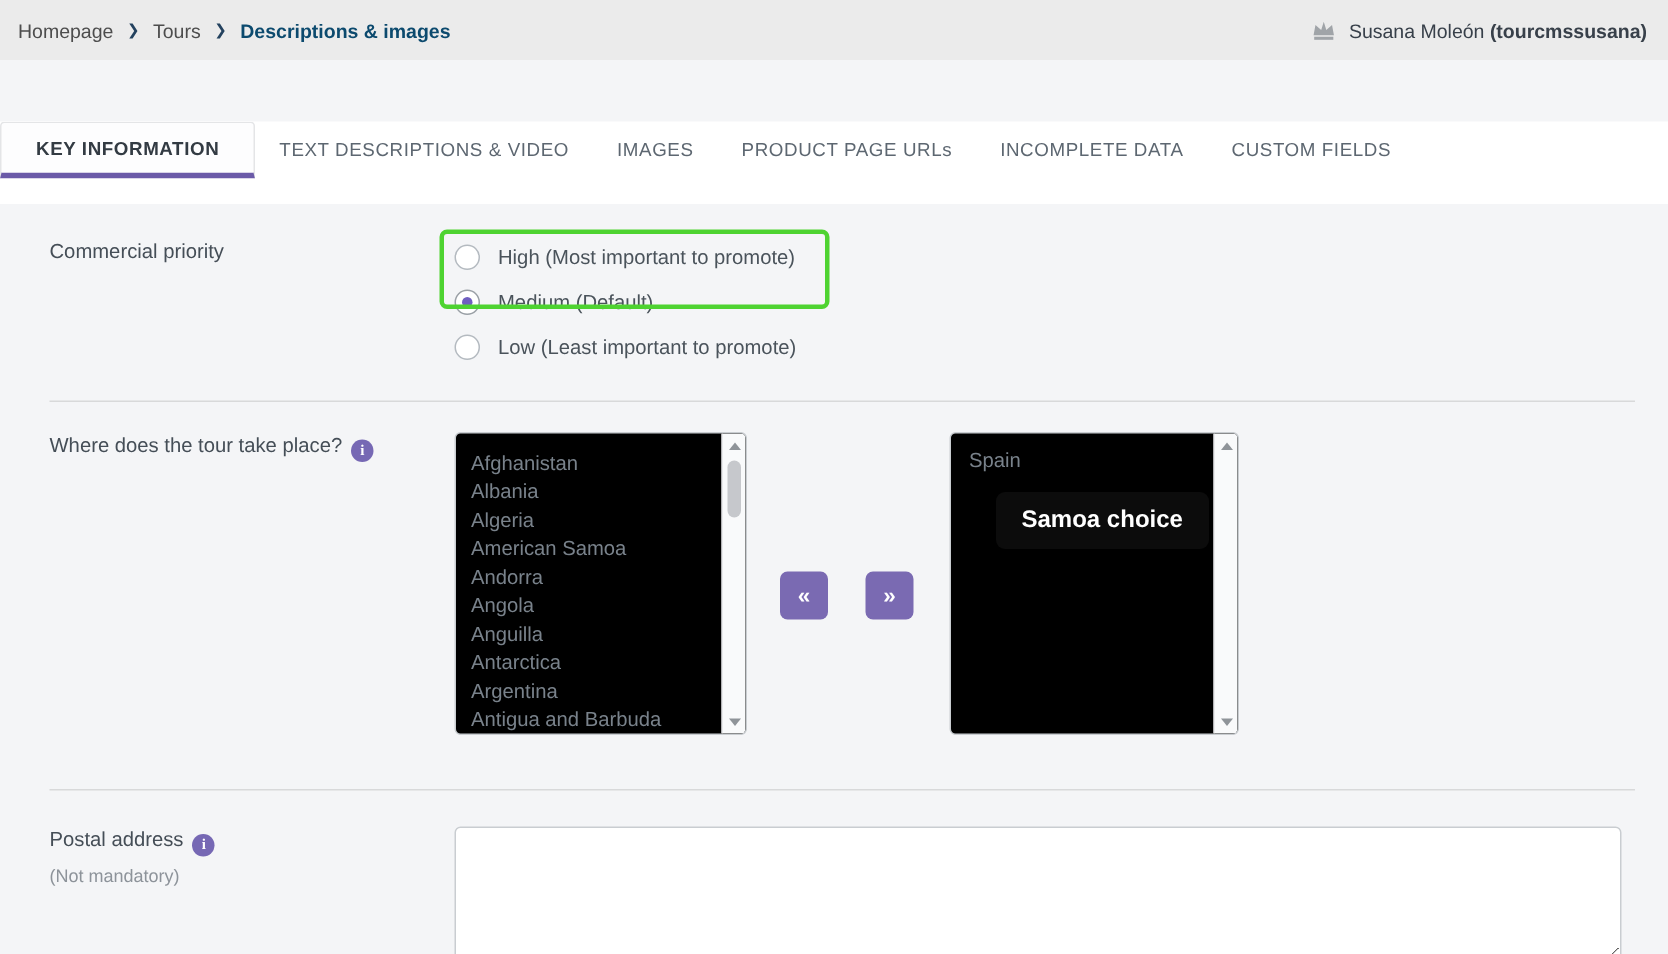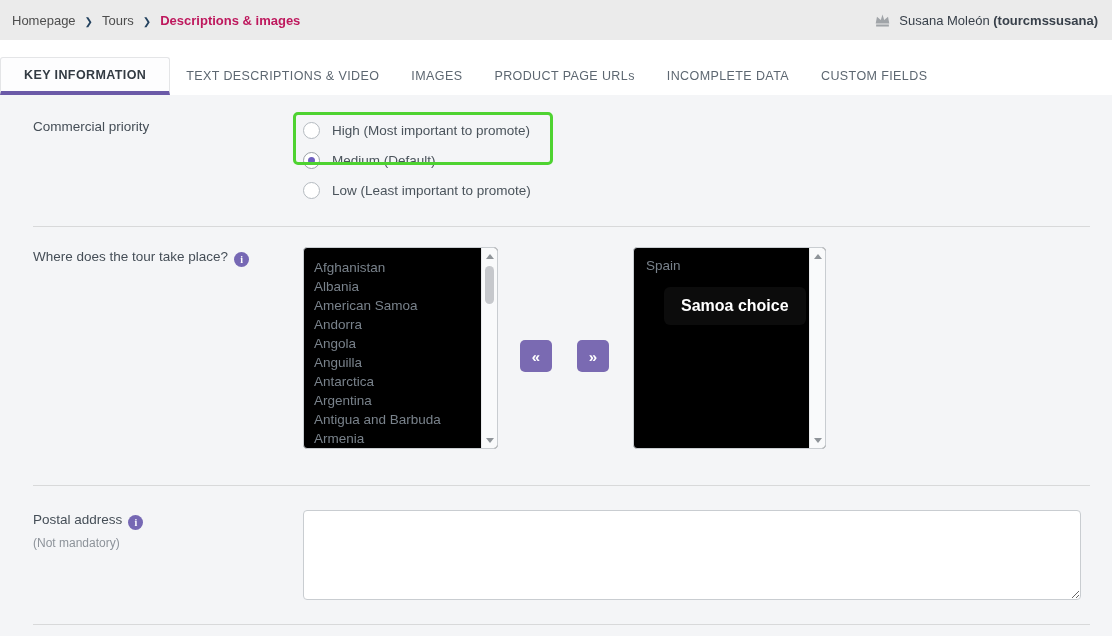--- a/index.html
+++ b/index.html
@@ -4,27 +4,27 @@
 <style>
   * { box-sizing: border-box; }
   body { margin:0; background:#f4f5f7; font-family:"Liberation Sans","DejaVu Sans",sans-serif; }
   .page { width:1112px; height:636px; position:relative; overflow:hidden; background:#f4f5f7; }
 
   
   .topbar { height:40px; background:#ebebeb; display:flex; align-items:center; justify-content:space-between; padding:0 14px 0 12px; }
   .breadcrumb { display:flex; align-items:center; font-size:13px; color:#4d4d4d; }
   .crumb { margin:0 4px; cursor:pointer; }
   .crumb:first-child { margin-left:0; }
-  .crumb.last { font-weight:bold; color:#be185d; }
+  .crumb.last { font-weight:bold; color:#0c4a6e; }
   .sep { color:#24425f; font-size:10px; font-weight:bold; margin:0 5px; transform:translateY(0.5px); }
   .userbox { display:flex; align-items:center; gap:8px; font-size:13px; color:#38404a; }
   .userbox b { font-weight:bold; }
 
   
-  .tabbar { height:55px; background:#ffffff; display:flex; align-items:flex-end; }
+  .tabbar { height:55px; background:#ffffff; display:flex; align-items:flex-start;margin-top:41px; }
   .tab { height:38px; display:flex; align-items:center; padding:0 16px; font-size:12.5px; letter-spacing:.4px; color:#5d6771; cursor:pointer; white-space:nowrap; }
   .tab.active { font-weight:bold; color:#333b43; background:#fdfdfe; border:1px solid #e4e5e7; border-bottom:4px solid var(--tab-underline-purple,#6b5aa8); border-radius:3px 3px 0 0; padding:0 23px; }
 
   
   .row { display:flex; margin-left:33px; margin-right:22px; }
   .label-col { width:270px; flex-shrink:0; }
   .field-label { font-size:13.5px; color:#454e57; }
   .divider { border:none; border-top:1px solid #d8d9da; margin:0 22px 0 33px; }
   .d1 { margin-top:21px; } .d2 { margin-top:36px; } .d3 { margin-top:24px; }
 
@@ -125,20 +125,21 @@
     <section class="row" id="section-location">
       <div class="label-col">
         <span class="field-label">Where does the tour take place?</span><span class="info-icon">i</span>
       </div>
       <div class="location-fields">
 
         <div class="listbox left">
           <div class="list-items" id="country-list">
               <div class="list-item">Afghanistan</div>
               <div class="list-item">Albania</div>
+              <div class="list-item">Algeria</div>
               <div class="list-item">American Samoa</div>
               <div class="list-item">Andorra</div>
               <div class="list-item">Angola</div>
               <div class="list-item">Anguilla</div>
               <div class="list-item">Antarctica</div>
               <div class="list-item">Argentina</div>
               <div class="list-item">Antigua and Barbuda</div>
               <div class="list-item">Armenia</div>
             </div>
           <div class="scrollbar">

